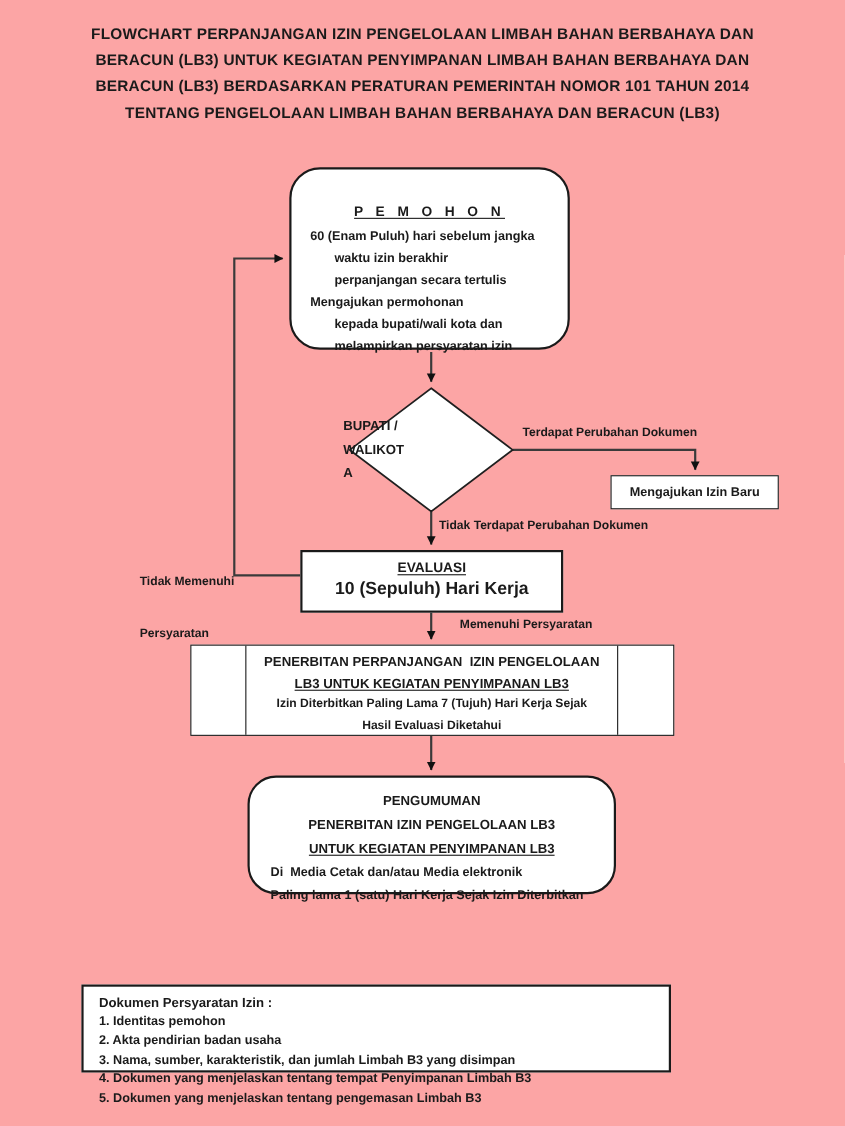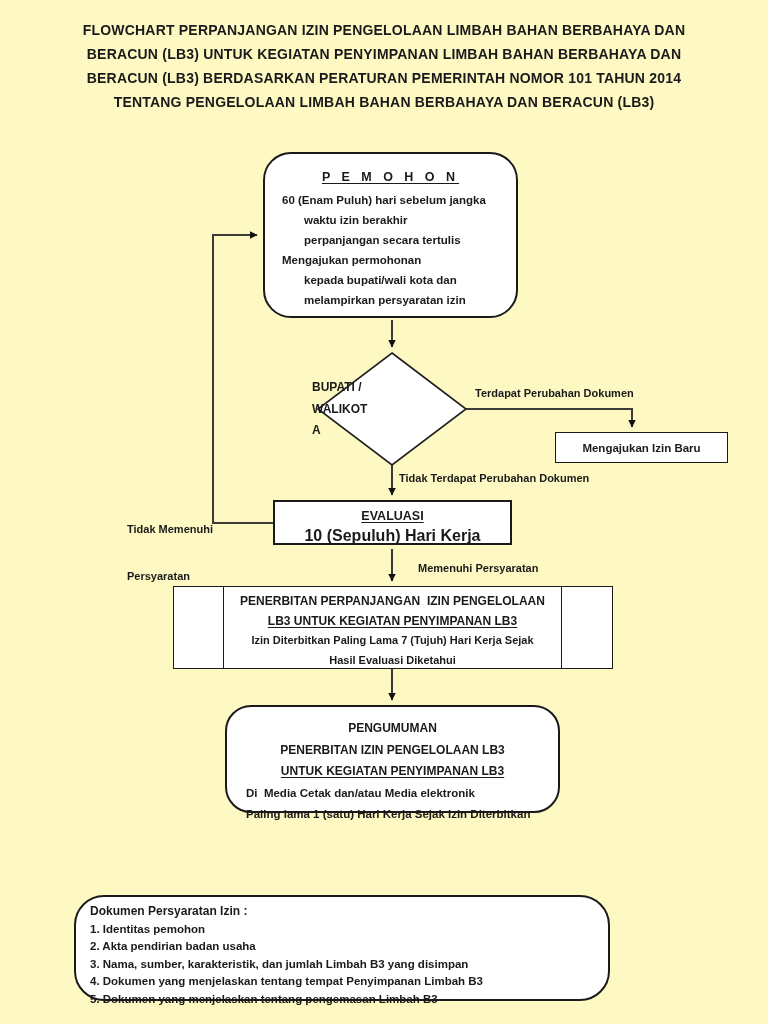--- a/index.html
+++ b/index.html
@@ -2,52 +2,52 @@
 <html><head>
 <meta charset="utf-8">
 <style>
   * { margin: 0; padding: 0; box-sizing: border-box; }
   html, body { background: #ffffff; }
   .page {
     position: relative;
     width: 768px;
     height: 1024px;
     margin: 0 auto;
-    background: #fef9c3;
+    background: #fca5a5;
     font-family: "Liberation Sans", "DejaVu Sans", sans-serif;
     font-weight: bold;
     color: #1a1a1a;
     overflow: hidden;
   }
   .abs { position: absolute; }
   .nowrap { white-space: pre; }
   .u { text-decoration: underline; text-underline-offset: 2px; }
 
   
   .title-block { left: 0; top: 18px; width: 768px; text-align: center; }
   .title-line { font-size: 14px; line-height: 24px; letter-spacing: 0.2px; white-space: pre; }
 
   
   svg.overlay { position: absolute; left: 0; top: 0; width: 768px; height: 1024px; }
   .conn { stroke: #3a3a3a; stroke-width: 2; fill: none; }
   .diamond-shape { stroke: #1f1f1f; stroke-width: 1.6; fill: #ffffff; }
 
   
   .box { border: 2px solid #1a1a1a; background: #ffffff; }
-  .pemohon-box { left: 263px; top: 152px; width: 255px; height: 166px; border-radius: 28px; padding-top: 16px; }
+  .pemohon-box { left: 263px; top: 152px; width: 255px; height: 166px; border-radius: 28px; padding-top: 31px; }
   .pemohon-heading { text-align: center; font-size: 12.5px; letter-spacing: 4px; margin-bottom: 6px; }
   .pemohon-body { padding-left: 17px; padding-right: 10px; font-size: 11.5px; line-height: 20px; }
   .pemohon-body .indent { padding-left: 22px; }
 
   .decision-text { left: 312px; top: 377px; width: 160px; text-align: left; font-size: 12px; line-height: 21.5px; }
 
-  .newpermit-box { left: 555px; top: 432px; width: 173px; height: 31px; border-width: 1.6px;
+  .newpermit-box { left: 555px; top: 432px; width: 153px; height: 31px; border-width: 1.6px;
                    display: flex; align-items: center; justify-content: center; font-size: 11.5px; }
 
-  .evaluasi-box { left: 273px; top: 500px; width: 239px; height: 45px; text-align: center; padding-top: 5px; }
+  .evaluasi-box { left: 273px; top: 500px; width: 239px; height: 57px; text-align: center; padding-top: 5px; }
   .evaluasi-heading { font-size: 12.5px; line-height: 19px; }
   .evaluasi-line { font-size: 16px; line-height: 19px; }
 
   
   .penerbitan-box { left: 173px; top: 586px; width: 440px; height: 83px; border-width: 1.6px; display: flex; }
   .penerbitan-side { width: 50px; flex: 0 0 auto; }
   .penerbitan-side.left  { border-right: 1.6px solid #1a1a1a; }
   .penerbitan-side.right { border-left: 1.6px solid #1a1a1a; width: 51px; }
   .penerbitan-center { flex: 1 1 auto; text-align: center; padding-top: 5px; }
   .penerbitan-center .big { font-size: 12px; line-height: 19.5px; white-space: pre; }
@@ -58,21 +58,21 @@
   .pengumuman-box .l { text-align: left; padding-left: 19px; font-size: 11.5px; line-height: 21.5px; white-space: pre; }
 
   
   .edge-label { font-size: 11px; white-space: pre; }
   .label-changed { left: 475px; top: 387px; }
   .label-notchanged { left: 399px; top: 472px; }
   .label-notmet { left: 127px; top: 491px; line-height: 15.5px; }
   .label-met { left: 418px; top: 562px; }
 
   
-  .req-box { left: 74px; top: 895px; width: 536px; height: 106px; padding: 6px 8px 0 14px; border-radius: 30px; }
+  .req-box { left: 74px; top: 895px; width: 536px; height: 80px; padding: 6px 8px 0 14px; }
   .req-heading { font-size: 12px; line-height: 17.5px; white-space: pre; }
   .req-item { font-size: 11.5px; line-height: 17.5px; white-space: pre; }
 </style>
 </head>
 <body>
 
 <div class="page">
 
   <div class="abs title-block">
     <div class="title-line">FLOWCHART PERPANJANGAN IZIN PENGELOLAAN LIMBAH BAHAN BERBAHAYA DAN</div>

